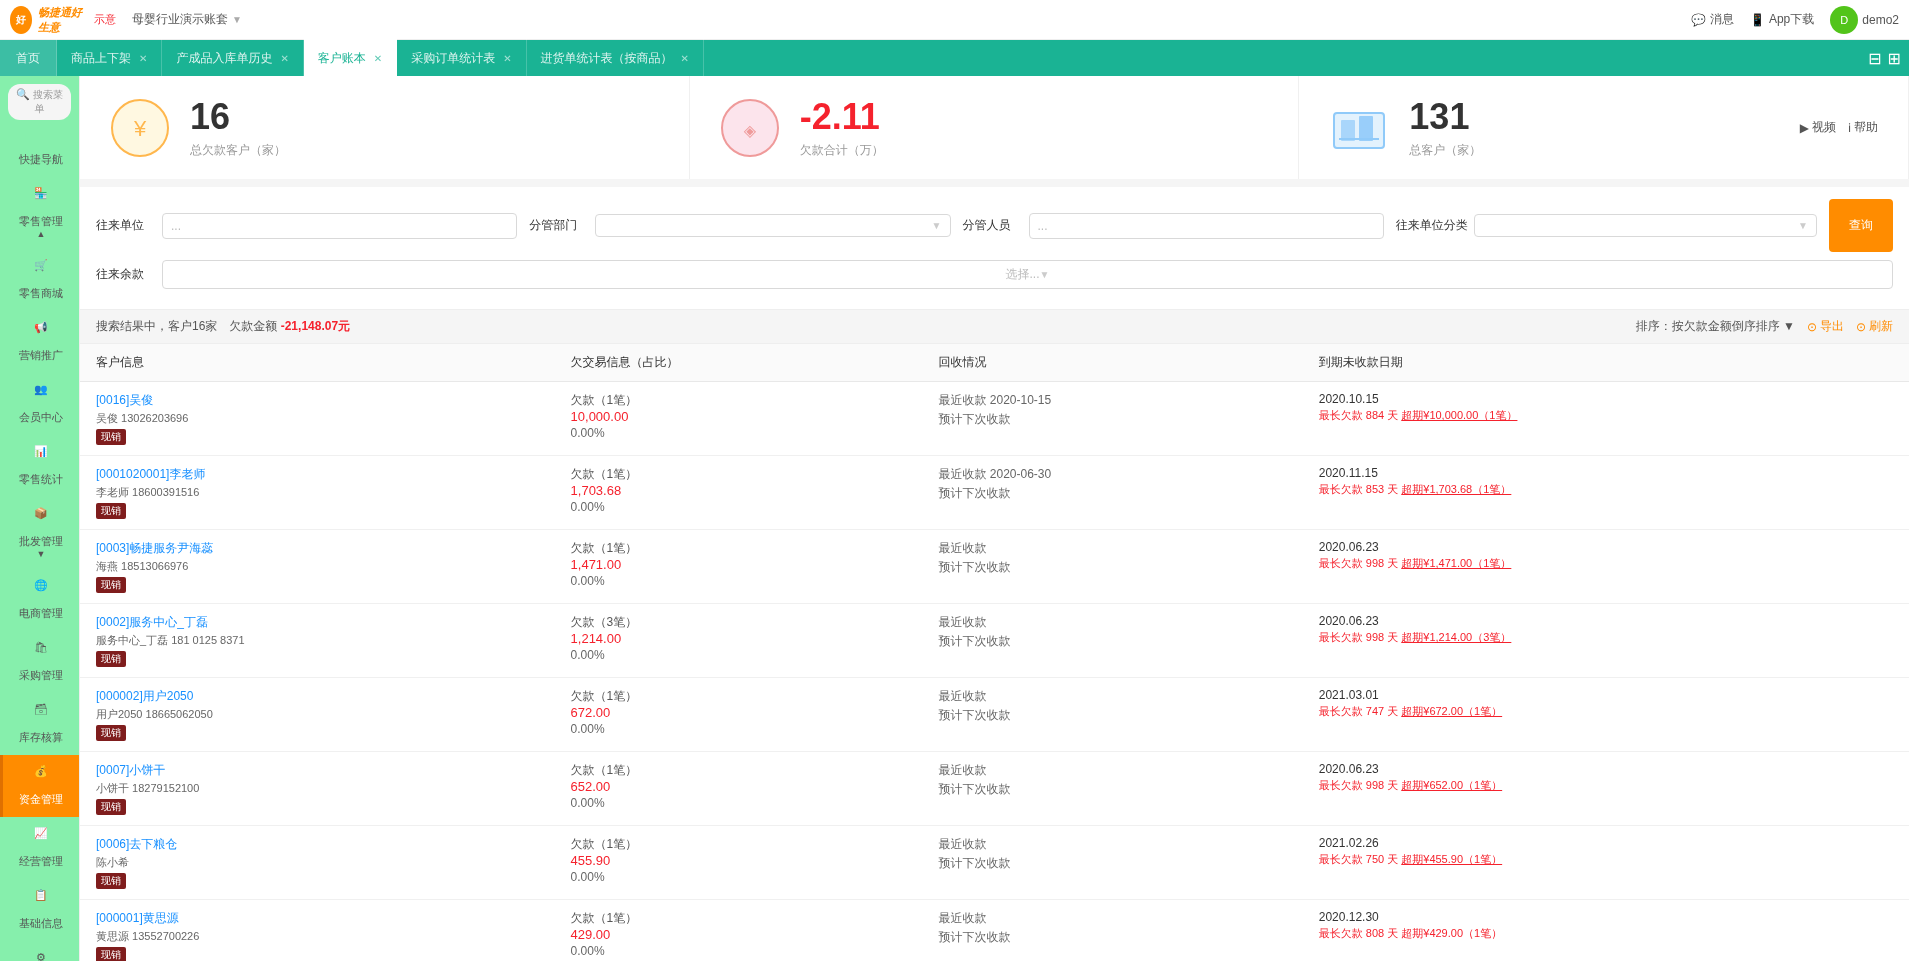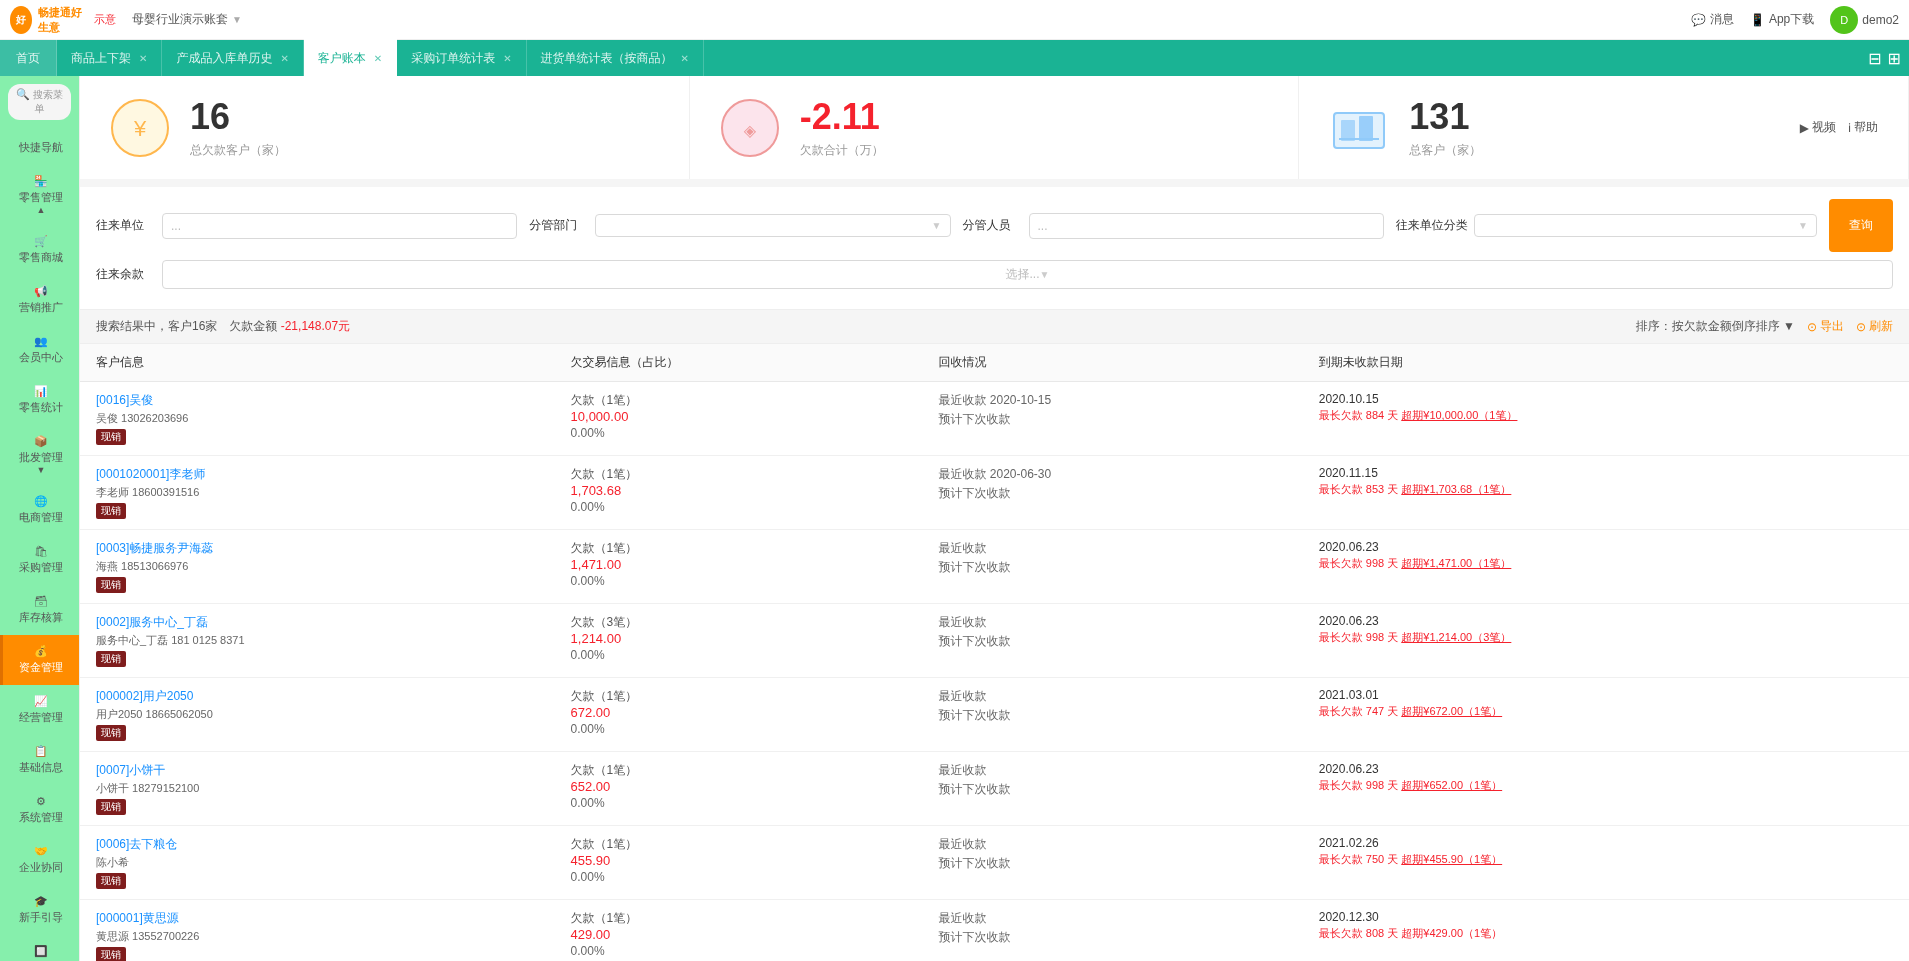--- a/index.html
+++ b/index.html
@@ -2,21 +2,21 @@
 <html><head>
   <meta charset="utf-8">
   <style>
     * { margin: 0; padding: 0; box-sizing: border-box; }
     body { font-family: 'Microsoft YaHei', Arial, sans-serif; font-size: 12px; background: #f5f5f5; color: #333; overflow: hidden; }
 
     
     .top-bar { display: flex; align-items: center; background: #fff; height: 40px; padding: 0 10px; border-bottom: 1px solid #eee; }
     .logo-area { display: flex; align-items: center; gap: 6px; width: 80px; }
     .logo-icon { width: 28px; height: 28px; background: #ff8c00; border-radius: 50%; display: flex; align-items: center; justify-content: center; color: white; font-size: 10px; font-weight: bold; }
-    .logo-text { color: #ff8c00; font-size: 11px; font-weight: bold; }
+    .logo-text { color: #ff8c00; font-size: 11px; font-weight: bold; font-style: italic; }
     .top-right { margin-left: auto; display: flex; align-items: center; gap: 16px; }
     .top-right-item { display: flex; align-items: center; gap: 4px; cursor: pointer; font-size: 12px; color: #555; }
     .avatar { width: 28px; height: 28px; background: #52c41a; border-radius: 50%; display: flex; align-items: center; justify-content: center; color: white; font-size: 11px; }
 
     
     .nav-tabs { display: flex; align-items: center; background: #1ab394; height: 36px; padding: 0; }
     .nav-tab { display: flex; align-items: center; padding: 0 14px; height: 44px; cursor: pointer; font-size: 12px; color: rgba(255,255,255,0.85); white-space: nowrap; gap: 4px; border-right: 1px solid rgba(255,255,255,0.2); }
     .nav-tab:first-child { background: rgba(255,255,255,0.15); }
     .nav-tab.active { background: #fff; color: #1ab394; font-weight: 500; }
     .nav-tab .close-x { font-size: 10px; margin-left: 4px; opacity: 0.7; }
@@ -25,21 +25,21 @@
 
     
     .main-layout { display: flex; height: calc(961px - 76px); }
 
     
     .sidebar { width: 80px; background: #86efac; border-right: 1px solid #eee; display: flex; flex-direction: column; overflow-y: auto; }
     .sidebar-search { padding: 8px; }
     .sidebar-search-box { background: #f5f5f5; border-radius: 12px; padding: 4px 8px; font-size: 11px; color: #999; cursor: pointer; text-align: center; }
     .sidebar-item { padding: 10px 6px; text-align: center; cursor: pointer; font-size: 11px; color: #555; border-left: 3px solid transparent; }
     .sidebar-item.active { background: #ff8c00; color: white; border-left-color: #e07000; }
-    .sidebar-item .s-label { margin-top: 2px; }
+    .sidebar-item .s-label { margin-top: 14px; }
     .sidebar-item .s-arrow { font-size: 9px; }
 
     
     .content { flex: 1; overflow-y: auto; background: #f5f5f5; padding: 0; }
 
     
     .stats-cards { display: flex; background: #fff; margin-bottom: 8px; }
     .stat-card { flex: 1; display: flex; align-items: center; padding: 20px 30px; gap: 20px; border-right: 1px solid #f0f0f0; }
     .stat-icon { width: 60px; height: 60px; }
     .stat-icon svg { width: 100%; height: 100%; }
@@ -326,21 +326,21 @@
           </div>
         </div>
       </div>
     </div>
 
     <div class="results-bar">
       <div class="results-bar-left">
         <span>搜索结果中，客户16家</span>
         <span>
           <span>欠款金额</span>
-          <span style="color:#f5222d;font-weight:400;">-21,148.07元</span>
+          <span style="color:#f5222d;font-weight:700;">-21,148.07元</span>
         </span>
       </div>
       <div class="results-bar-right">
         <span>
           <span>排序：按欠款金额倒序排序</span>
           <span>▼</span>
         </span>
         <span class="btn-export">
           <span>⊙</span>
           <span>导出</span>

